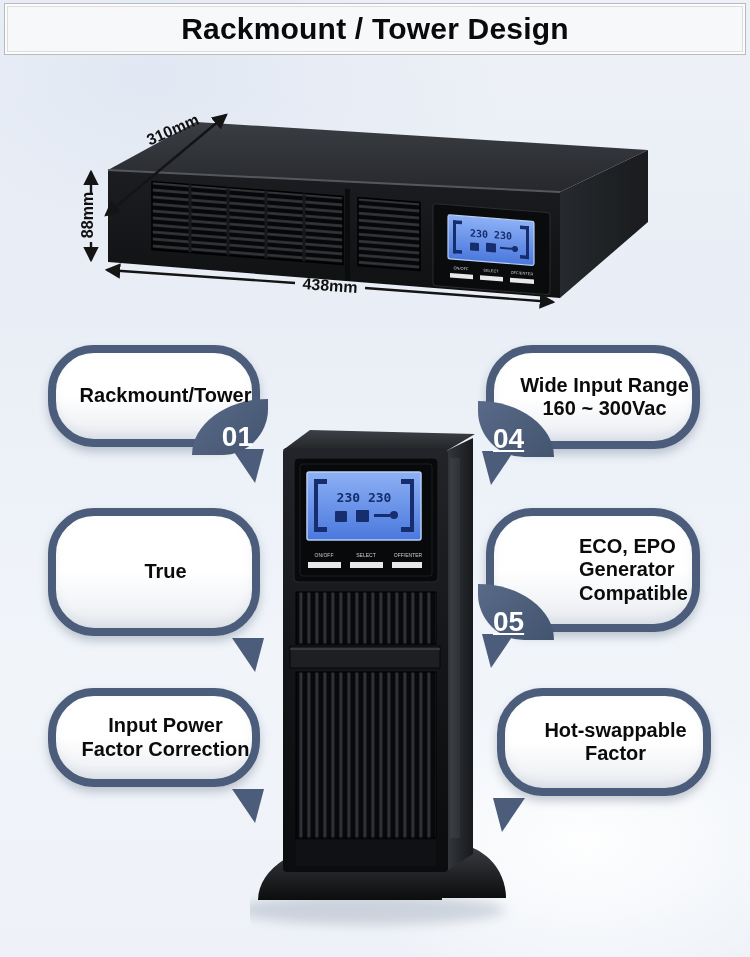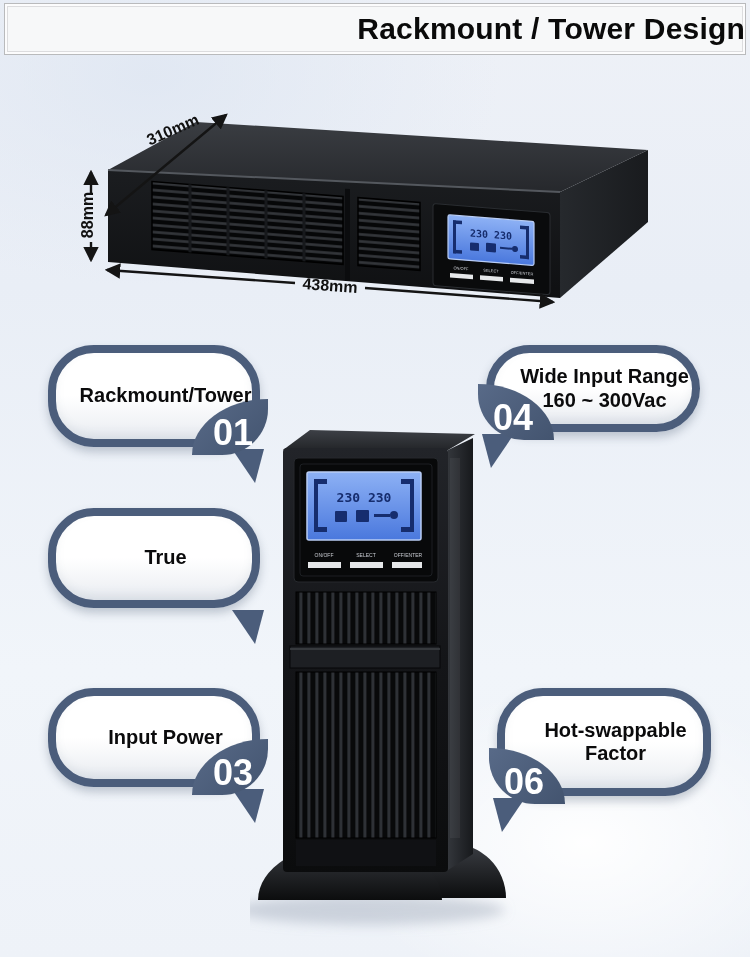--- a/index.html
+++ b/index.html
@@ -10,21 +10,21 @@
       radial-gradient(ellipse 420px 260px at 78% 88%, rgba(255,255,255,.95) 0%, rgba(255,255,255,0) 60%),
       radial-gradient(ellipse 500px 300px at 20% 8%, rgba(222,230,242,.8) 0%, rgba(222,230,242,0) 70%),
       linear-gradient(180deg,#eef1f7 0%,#e9eef6 30%,#f1f5fa 70%,#eef2f8 100%);
   }
 
   
   .banner{
     position:absolute;left:4px;top:3px;width:742px;height:52px;box-sizing:border-box;
     background:#f7f8f9;border:1px solid #b9babc;
     box-shadow:inset 0 0 0 2px #fcfcfd, inset 0 0 0 3px #dcdcde;
-    display:flex;align-items:center;justify-content:flex-end;
+    display:flex;align-items:center;justify-content:center;
   }
   .banner h1{
     margin:0;font-size:30px;font-weight:700;color:#0a0a0a;letter-spacing:.2px;
   }
 
   
   .dim{
     position:absolute;color:#111;font-size:16px;font-weight:600;text-align:center;
   }
   .dim-depth{left:118px;top:121px;width:110px;transform:rotate(-24deg);}
@@ -38,32 +38,32 @@
     border:8px solid #4b5d7b;border-radius:46px;
     box-shadow:0 5px 10px rgba(70,85,110,.30), inset 0 -4px 9px rgba(110,125,150,.10);
     display:flex;align-items:center;justify-content:center;
   }
   .bubble .txt{
     position:relative;z-index:2;font-size:20px;line-height:1.16;font-weight:700;
     color:#0b0b0c;text-align:center;margin-left:23px;
   }
   .bubble .txt span{display:block;}
   .bubble .badge{position:absolute;background:linear-gradient(135deg,#586a88,#43546f);z-index:1;}
-  .bubble .badge .num{position:absolute;color:#fff;font-size:36px;font-weight:700;line-height:1;}
+  .bubble .badge .num{position:absolute;color:#fff;font-size:28px;font-weight:700;line-height:1;}
   .bubble .tail{position:absolute;background:#4b5d7b;z-index:0;}
 
   .bubble.left  .badge{right:-16px;bottom:-16px;width:76px;height:56px;
     border-top-left-radius:100% 100%;border-bottom-right-radius:46px;}
   .bubble.left  .badge .num{right:15px;bottom:4px;}
   .bubble.left  .tail{right:-12px;bottom:-44px;width:32px;height:34px;
     clip-path:polygon(0 0,100% 0,72% 100%);}
 
   .bubble.right .badge{left:-16px;bottom:-16px;width:76px;height:56px;
     border-top-right-radius:100% 100%;border-bottom-left-radius:46px;}
-  .bubble.right .badge .num{left:15px;bottom:4px;}
+  .bubble.right .badge .num{left:15px;bottom:4px;text-decoration:underline;}
   .bubble.right .tail{left:-12px;bottom:-44px;width:32px;height:34px;
     clip-path:polygon(0 0,100% 0,28% 100%);}
 
   .bubble.align-left{justify-content:flex-start;padding-left:62px;}
   .bubble.align-left .txt{text-align:left;}
 
   svg{position:absolute;}
   svg text{font-family:"Liberation Sans",sans-serif;}
   .lcd-num{font-family:"DejaVu Sans Mono",monospace;font-weight:bold;fill:#162d6e;}
   .btn-label{fill:#c9ccd2;}
@@ -235,53 +235,59 @@
   <div class="bubble left" style="left:48px;top:345px;width:212px;height:102px">
     <div class="txt">
       <span>Rackmount/Tower</span>
     </div>
     <div class="badge">
       <span class="num">01</span>
     </div>
     <div class="tail"></div>
   </div>
 
-  <div class="bubble left" style="left:48px;top:508px;width:212px;height:100px">
+  <div class="bubble left" style="left:48px;top:508px;width:212px;height:128px">
     <div class="txt">
       <span>True</span>
     </div>
     <div class="tail"></div>
   </div>
 
   <div class="bubble left" style="left:48px;top:688px;width:212px;height:99px">
     <div class="txt">
       <span>Input Power</span>
-    </div>
-    <div class="badge">
-      <span class="num">03</span>
-    </div>
-    <div class="tail"></div>
-  </div>
-
-  <div class="bubble right" style="left:486px;top:345px;width:214px;height:87px">
+        <span>Factor Correction</span>
+    </div>
+    <div class="tail"></div>
+  </div>
+
+  <div class="bubble right" style="left:486px;top:345px;width:214px;height:104px">
     <div class="txt">
       <span>Wide Input Range</span>
         <span>160 ~ 300Vac</span>
     </div>
     <div class="badge">
       <span class="num">04</span>
     </div>
     <div class="tail"></div>
   </div>
 
+  <div class="bubble right align-left" style="left:486px;top:508px;width:214px;height:124px">
+    <div class="txt">
+      <span>ECO, EPO</span>
+        <span>Generator</span>
+        <span>Compatible</span>
+    </div>
+    <div class="badge">
+      <span class="num">05</span>
+    </div>
+    <div class="tail"></div>
+  </div>
 
   <div class="bubble right" style="left:497px;top:688px;width:214px;height:108px">
     <div class="txt">
       <span>Hot-swappable</span>
         <span>Factor</span>
     </div>
-    <div class="badge">
-      <span class="num">06</span>
-    </div>
     <div class="tail"></div>
   </div>
 
 </div>
 
 </body></html>

